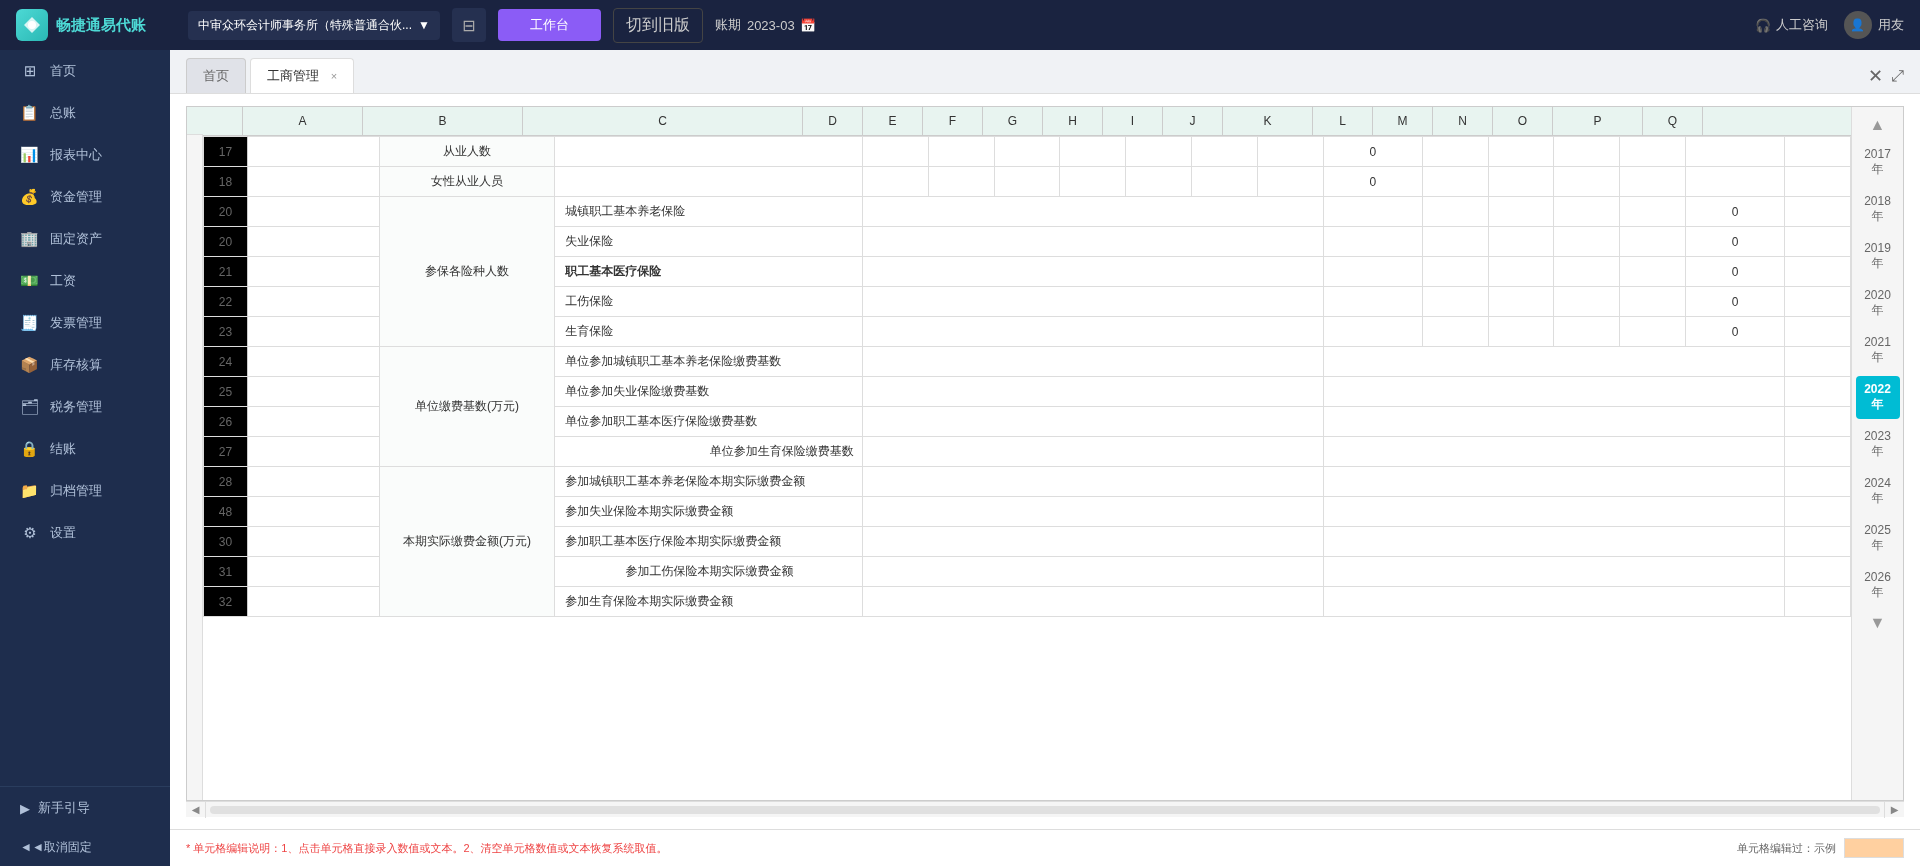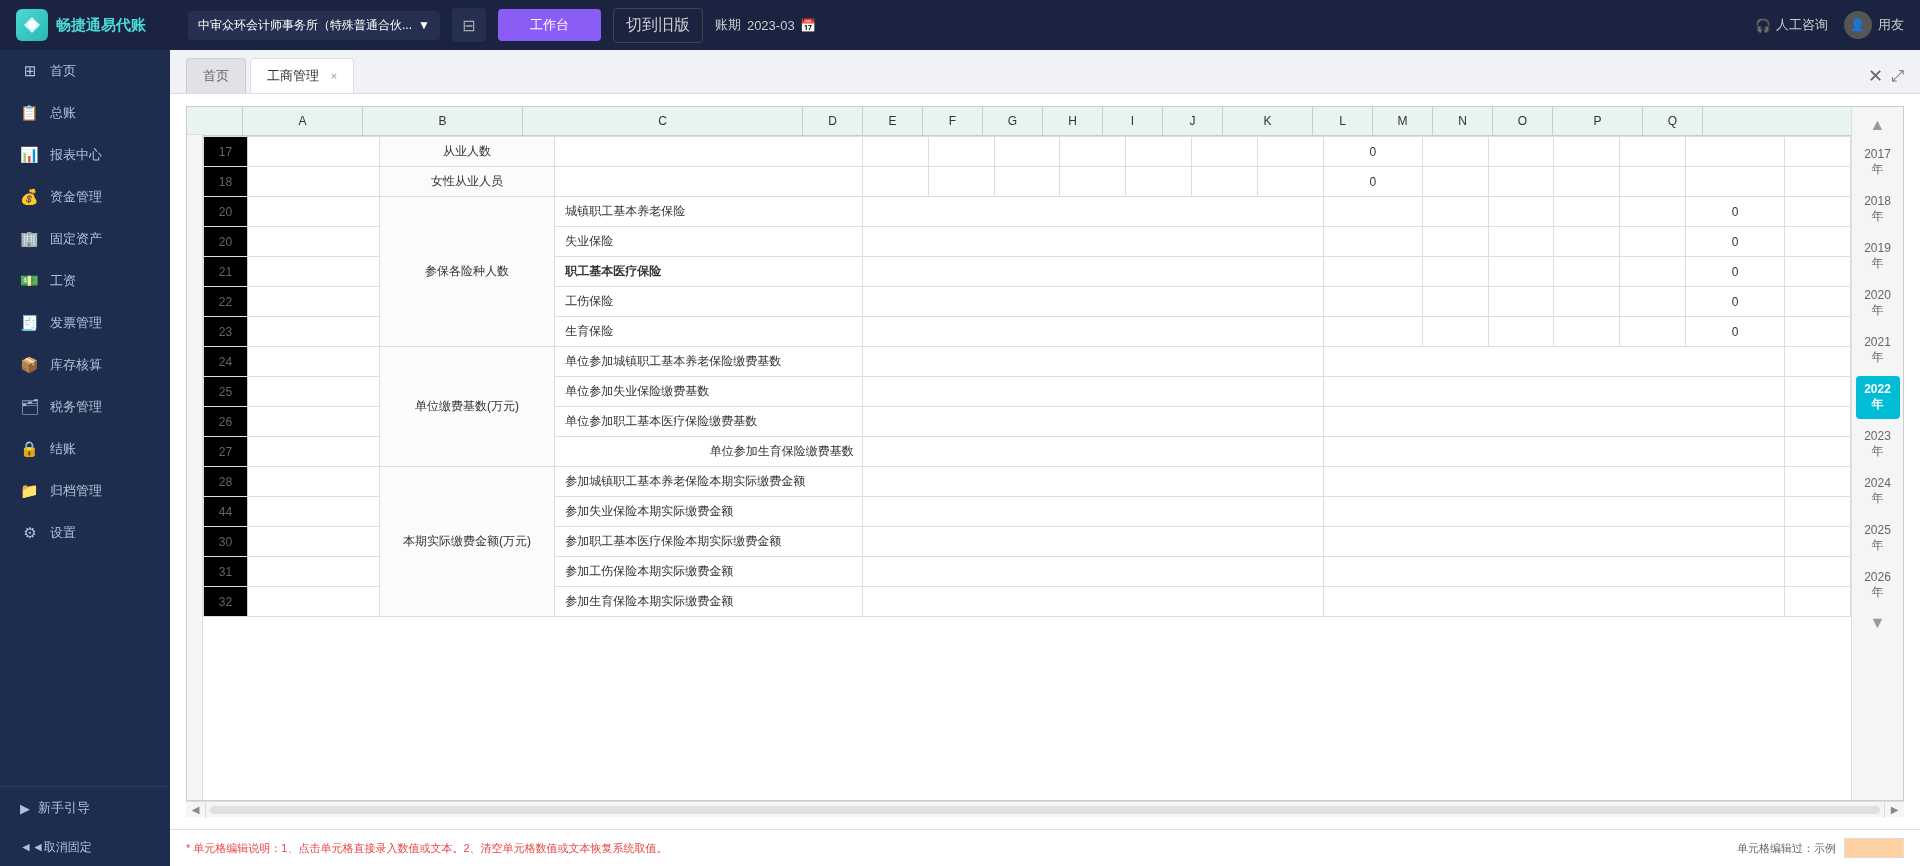--- a/index.html
+++ b/index.html
@@ -399,41 +399,41 @@
               <td class="row-num">28</td>
               <td class="col-a empty"></td>
               <td class="col-b" rowspan="5" style="vertical-align:middle;">本期实际缴费金额(万元)</td>
               <td class="col-c" style="width:280px;">参加城镇职工基本养老保险本期实际缴费金额</td>
               <td class="empty" colspan="7"></td>
               <td class="empty" colspan="6"></td>
               <td class="empty" style="width:60px;"></td>
             </tr>
 
             <tr>
-              <td class="row-num">44</td>
+              <td class="row-num">48</td>
               <td class="col-a empty"></td>
               <td class="col-c" style="width:280px;">参加失业保险本期实际缴费金额</td>
               <td class="empty" colspan="7"></td>
               <td class="empty" colspan="6"></td>
               <td class="empty" style="width:60px;"></td>
             </tr>
 
             <tr>
               <td class="row-num">30</td>
               <td class="col-a empty"></td>
               <td class="col-c" style="width:280px;">参加职工基本医疗保险本期实际缴费金额</td>
               <td class="empty" colspan="7"></td>
               <td class="empty" colspan="6"></td>
               <td class="empty" style="width:60px;"></td>
             </tr>
 
             <tr>
               <td class="row-num">31</td>
               <td class="col-a empty"></td>
-              <td class="col-c" style="width:280px;">参加工伤保险本期实际缴费金额</td>
+              <td class="col-c" style="width:280px;text-align:center;">参加工伤保险本期实际缴费金额</td>
               <td class="empty" colspan="7"></td>
               <td class="empty" colspan="6"></td>
               <td class="empty" style="width:60px;"></td>
             </tr>
 
             <tr>
               <td class="row-num">32</td>
               <td class="col-a empty"></td>
               <td class="col-c" style="width:280px;">参加生育保险本期实际缴费金额</td>
               <td class="empty" colspan="7"></td>

